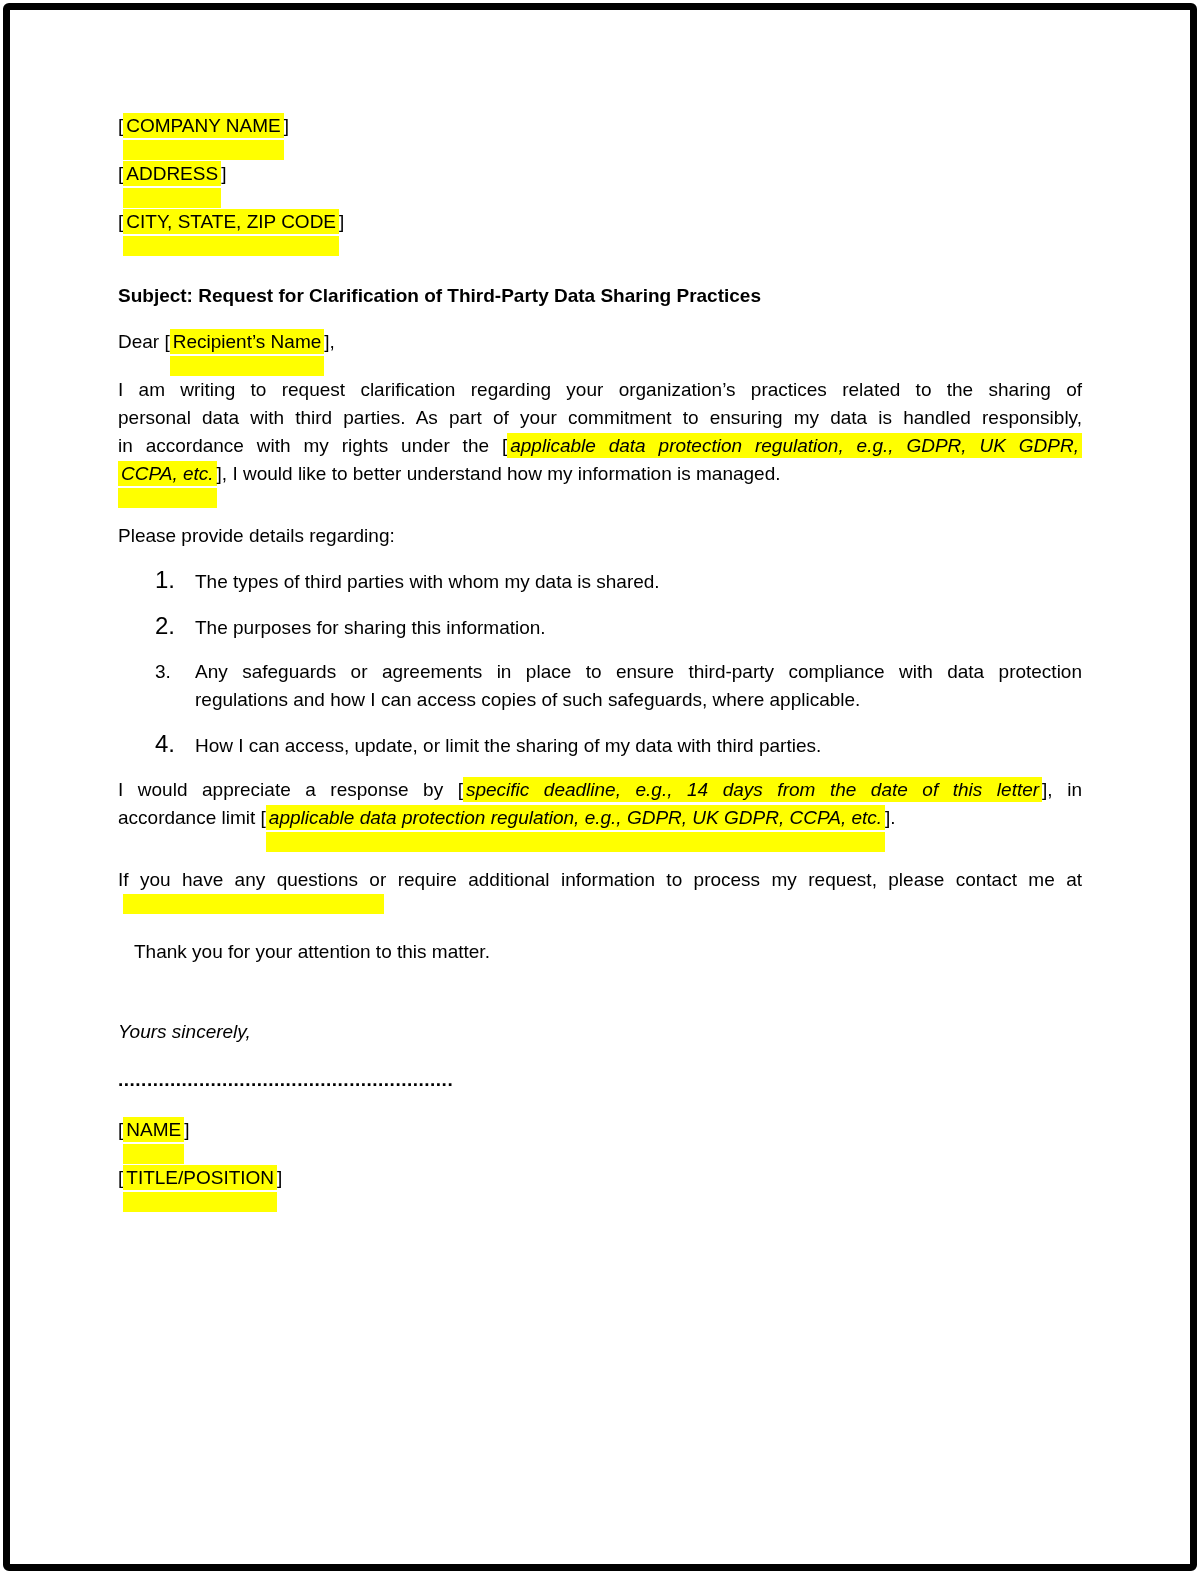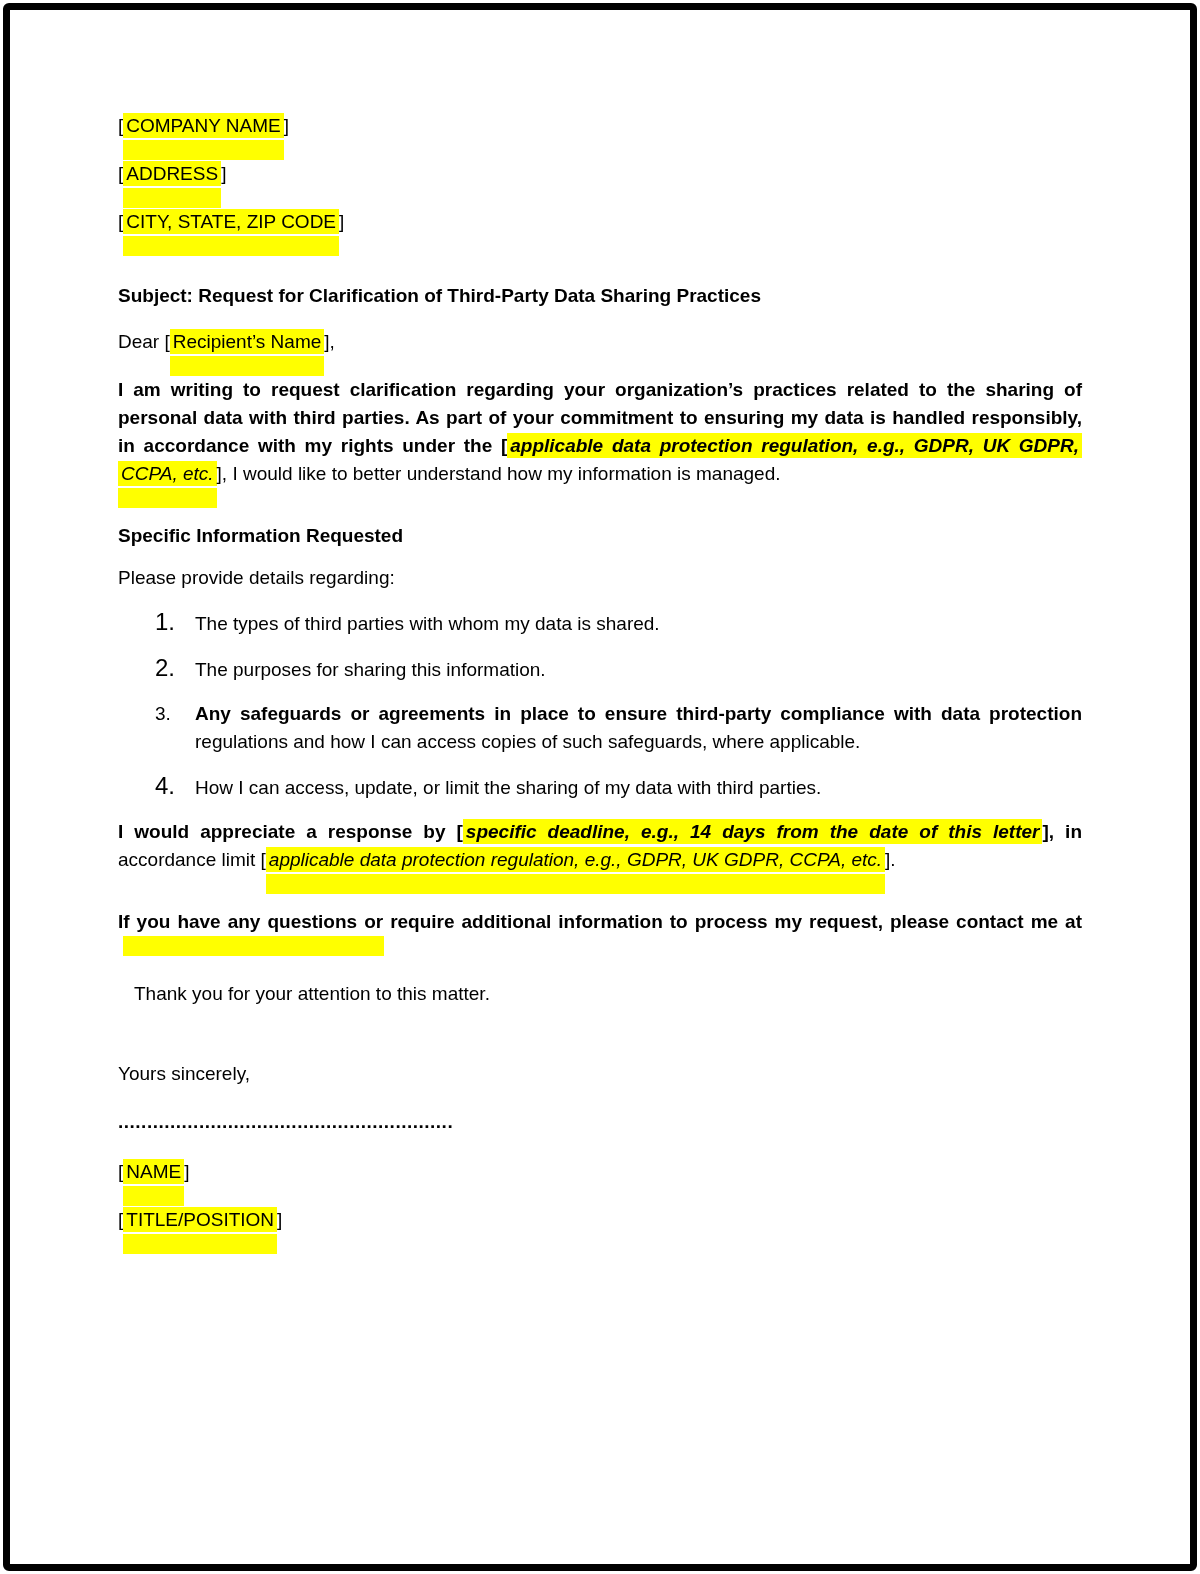--- a/index.html
+++ b/index.html
@@ -15,21 +15,21 @@
   .frame {
     position: absolute; inset: 3px;
     border: 7px solid #000;
     border-radius: 6px;
     pointer-events: none;
   }
   .content { position: absolute; left: 118px; top: 112px; width: 964px; }
 
   .hl { background: #FFFF00; padding: 2px 3px; }
   .it { font-style: italic; }
-  .jl { text-align: justify; text-align-last: justify; font-weight: bold; }
+  .jl { text-align: justify; text-align-last: justify; }
 
   
   .tail-row { height: 20px; line-height: 20px; overflow: hidden; white-space: nowrap; }
   .tail-row .ghost { visibility: hidden; }
   .tail-row .fill {
     background: #FFFF00; color: transparent;
     display: inline-block; height: 30px; vertical-align: top;
     padding: 0 3px;
   }
 
@@ -38,21 +38,21 @@
   .heading2 { font-weight: bold; margin: 0 0 14px; }
   .intro    { margin: 0 0 16px; }
   .li       { display: flex; align-items: baseline; margin: 0 0 16px 37px; }
   .li .num  { flex: 0 0 40px; }
   .num-lg   { font-size: 24px; }
   .num-sm   { font-size: 19px; }
   .li-text  { flex: 1 1 auto; }
   .para2    { margin: 2px 0 14px; }
   .para3    { margin: 0 0 24px; }
   .thanks   { margin: 0 16px 52px; }
-  .signoff  { margin: 4px 0 20px; }
+  .signoff  { margin: 4px 0 20px; font-style: italic; }
   .dots     { margin: 0 0 22px; font-weight: bold; letter-spacing: 0.5px; }
 </style>
 </head>
 <body>
 
 <div class="frame"></div>
 
 <div class="content">
 
   <div class="ph">
@@ -79,21 +79,20 @@
   </div>
 
   <div class="para1">
     <div class="jl">I am writing to request clarification regarding your organization’s practices related to the sharing of</div>
     <div class="jl">personal data with third parties. As part of your commitment to ensuring my data is handled responsibly,</div>
     <div class="jl"><span>in accordance with my rights under the [</span><span class="hl it">applicable data protection regulation, e.g., GDPR, UK GDPR,</span></div>
     <div><span class="hl it">CCPA, etc.</span><span>], I would like to better understand how my information is managed.</span></div>
     <div class="tail-row"><span class="fill it">CCPA, etc.</span></div>
   </div>
 
-  <div class="heading2">Specific Information Requested</div>
   <div class="intro">Please provide details regarding:</div>
 
   <div class="li">
     <div class="num num-lg">1.</div>
     <div class="li-text">The types of third parties with whom my data is shared.</div>
   </div>
   <div class="li">
     <div class="num num-lg">2.</div>
     <div class="li-text">The purposes for sharing this information.</div>
   </div>

